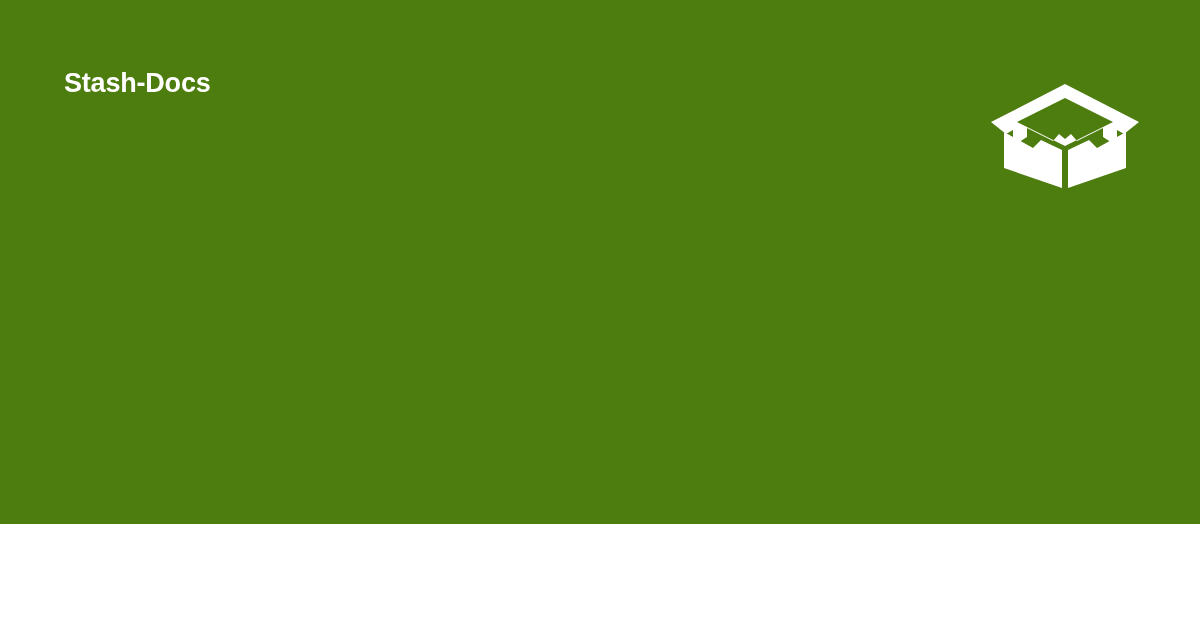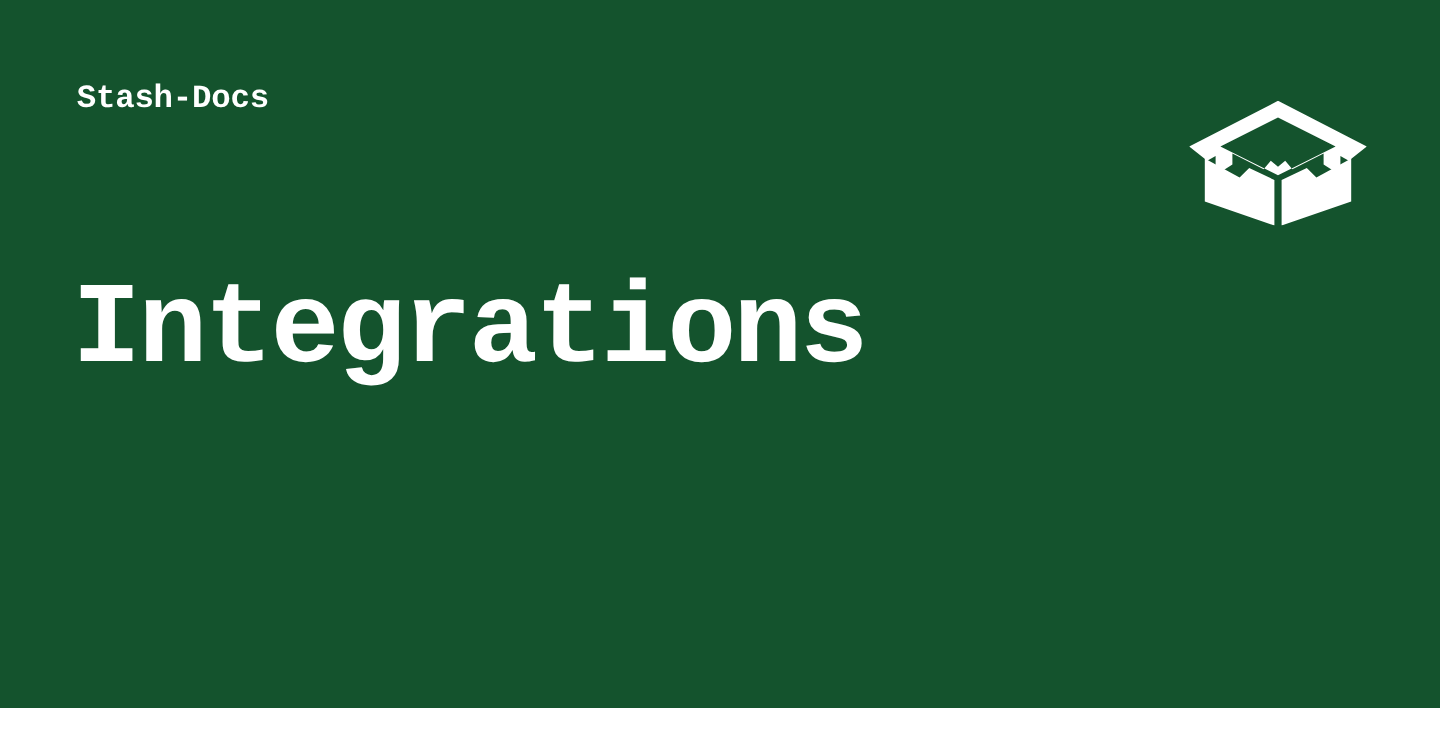--- a/index.html
+++ b/index.html
@@ -10,25 +10,24 @@
     width: 1200px;
     height: 630px;
     overflow: hidden;
     font-family: "Liberation Sans", sans-serif;
     -webkit-font-smoothing: antialiased;
   }
 
   .og-card {
     position: relative;
     width: 1200px;
-    height: 590px;
-    background: #14532d;
+    height: 524px;
+    background: #4d7c0f;
     box-sizing: border-box;
     overflow: hidden;
-    font-family: Liberation Mono, monospace;
   }
 
   .site-name {
     position: absolute;
     left: 64px;
     top: 66px;
     font-size: 27px;
     font-weight: bold;
     letter-spacing: -0.2px;
     color: #ffffff;
@@ -85,16 +84,15 @@
 
       <path fill="#ffffff" d="M74 0 L148 38 L133 50 L126 46 L126 62 L112 53 L112 44 L86 57 L80 50 L74 55 L68 50 L62 57 L36 44 L36 53 L22 62 L22 46 L15 50 L0 38 Z
                               M74 14 L26 38 L74 62 L122 38 Z"></path>
 
       <path fill="#ffffff" d="M13 48 L13 84 L71 104 L71 66 L50 56 L42 64 Z"></path>
 
       <path fill="#ffffff" d="M135 48 L135 84 L77 104 L77 66 L98 56 L106 64 Z"></path>
     </svg>
   </div>
 
-  <h1 class="page-title">Integrations</h1>
 
 
 </div>
 
 </body></html>

